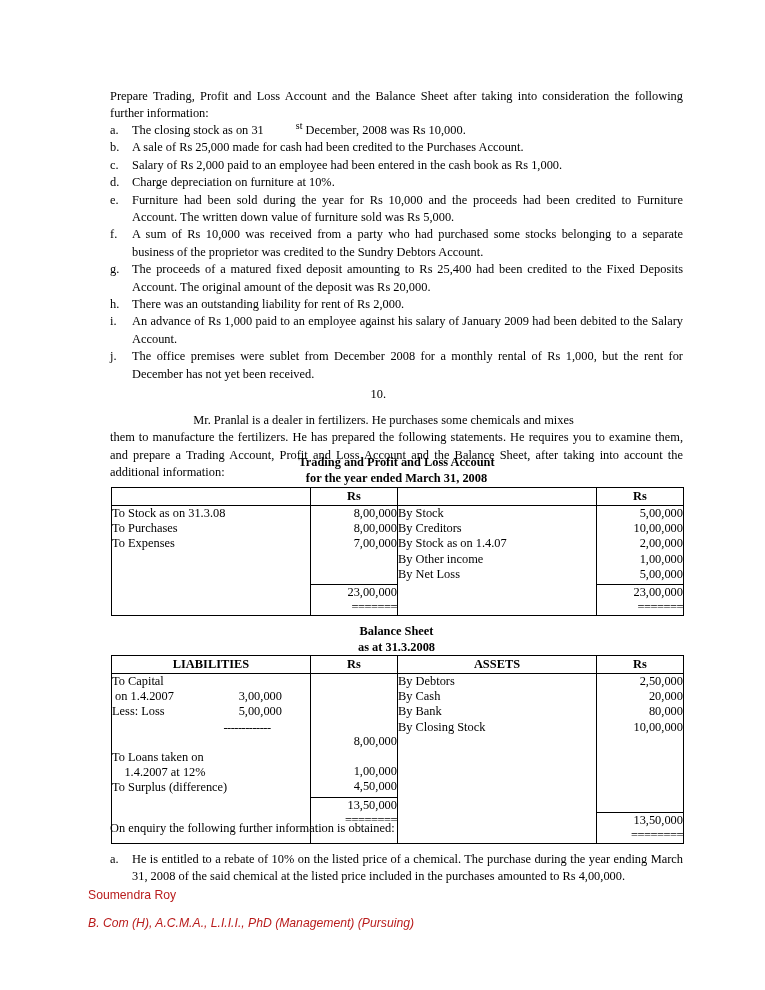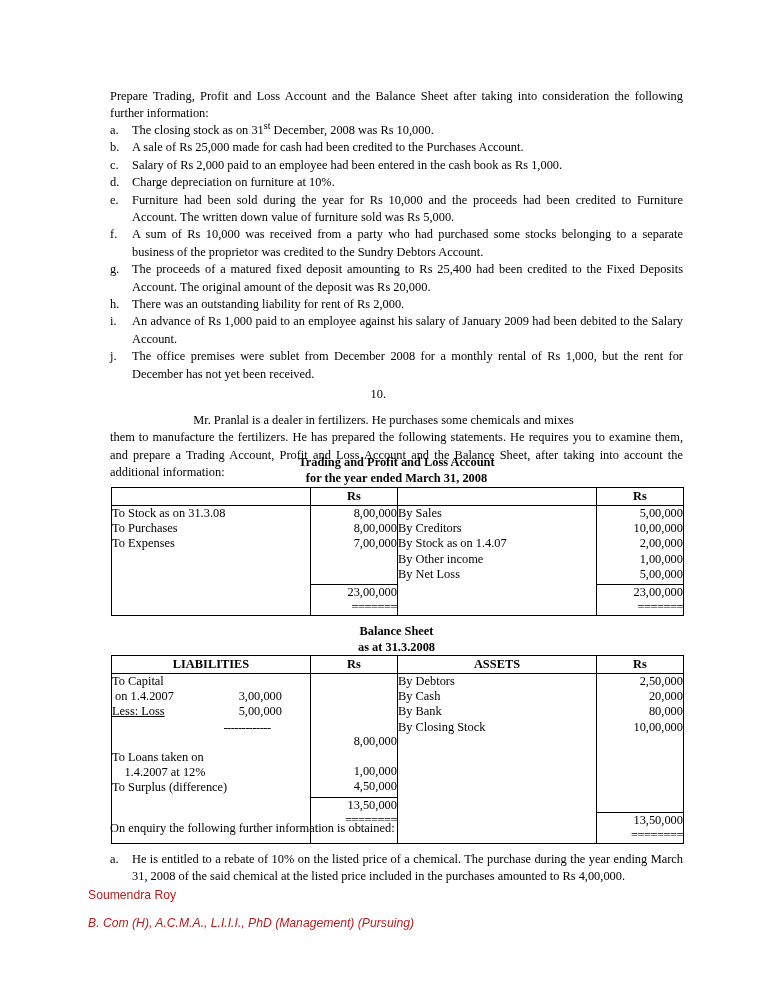--- a/index.html
+++ b/index.html
@@ -59,20 +59,21 @@
     flex: 1 1 auto;
     text-align: justify;
     text-justify: inter-word;
   }
   .alpha-body.nojust { text-align: left; }
 
   sup.ord {
     font-size: 10px;
     vertical-align: super;
     line-height: 0;
+    margin-left: 32px;
   }
 
   
   .q10 {
     position: absolute;
     left: 84px;
     top: 386px;
     width: 599px;
     font-size: 12.4px;
     line-height: 17.4px;
@@ -250,21 +251,21 @@
         <td class="cellpad amt">
           <div>8,00,000</div>
           <div>8,00,000</div>
           <div>7,00,000</div>
           <div style="height:30px;">&nbsp;</div>
           <div class="tot-line">23,00,000</div>
           <div class="dbl-rule">=======</div>
         </td>
 
         <td class="cellpad">
-          <div class="line-item">By Sales</div>
+          <div class="line-item">By Stock</div>
           <div class="line-item">By Creditors</div>
           <div class="line-item">By Stock as on 1.4.07</div>
           <div class="line-item">By Other income</div>
           <div class="line-item">By Net Loss</div>
           <div style="height:15px;">&nbsp;</div>
           <div style="height:15px;">&nbsp;</div>
         </td>
 
         <td class="cellpad amt">
           <div>5,00,000</div>
@@ -301,21 +302,21 @@
         <td class="cellpad">
           <div style="display:flex;">
             <span style="width:100px; display:inline-block; white-space:pre;">To Capital</span>
             <span style="width:70px; display:inline-block; text-align:right;"></span>
           </div>
           <div style="display:flex;">
             <span style="width:100px; display:inline-block; white-space:pre;"> on 1.4.2007</span>
             <span style="width:70px; display:inline-block; text-align:right;">3,00,000</span>
           </div>
           <div style="display:flex;">
-            <span style="width:100px; display:inline-block; white-space:pre;text-decoration:underline;">Less: Loss</span>
+            <span style="width:100px; display:inline-block; white-space:pre;">Less: Loss</span>
             <span style="width:70px; display:inline-block; text-align:right;">5,00,000</span>
           </div>
           <div style="display:flex;">
             <span style="width:100px; display:inline-block; white-space:pre;"></span>
             <span style="width:70px; display:inline-block; text-align:center; letter-spacing:-0.5px;">-------------</span>
           </div>
           <div style="height:15px;">&nbsp;</div>
           <div class="line-item">To Loans taken on</div>
           <div class="line-item">    1.4.2007 at 12%</div>
           <div class="line-item">To Surplus (difference)</div>

